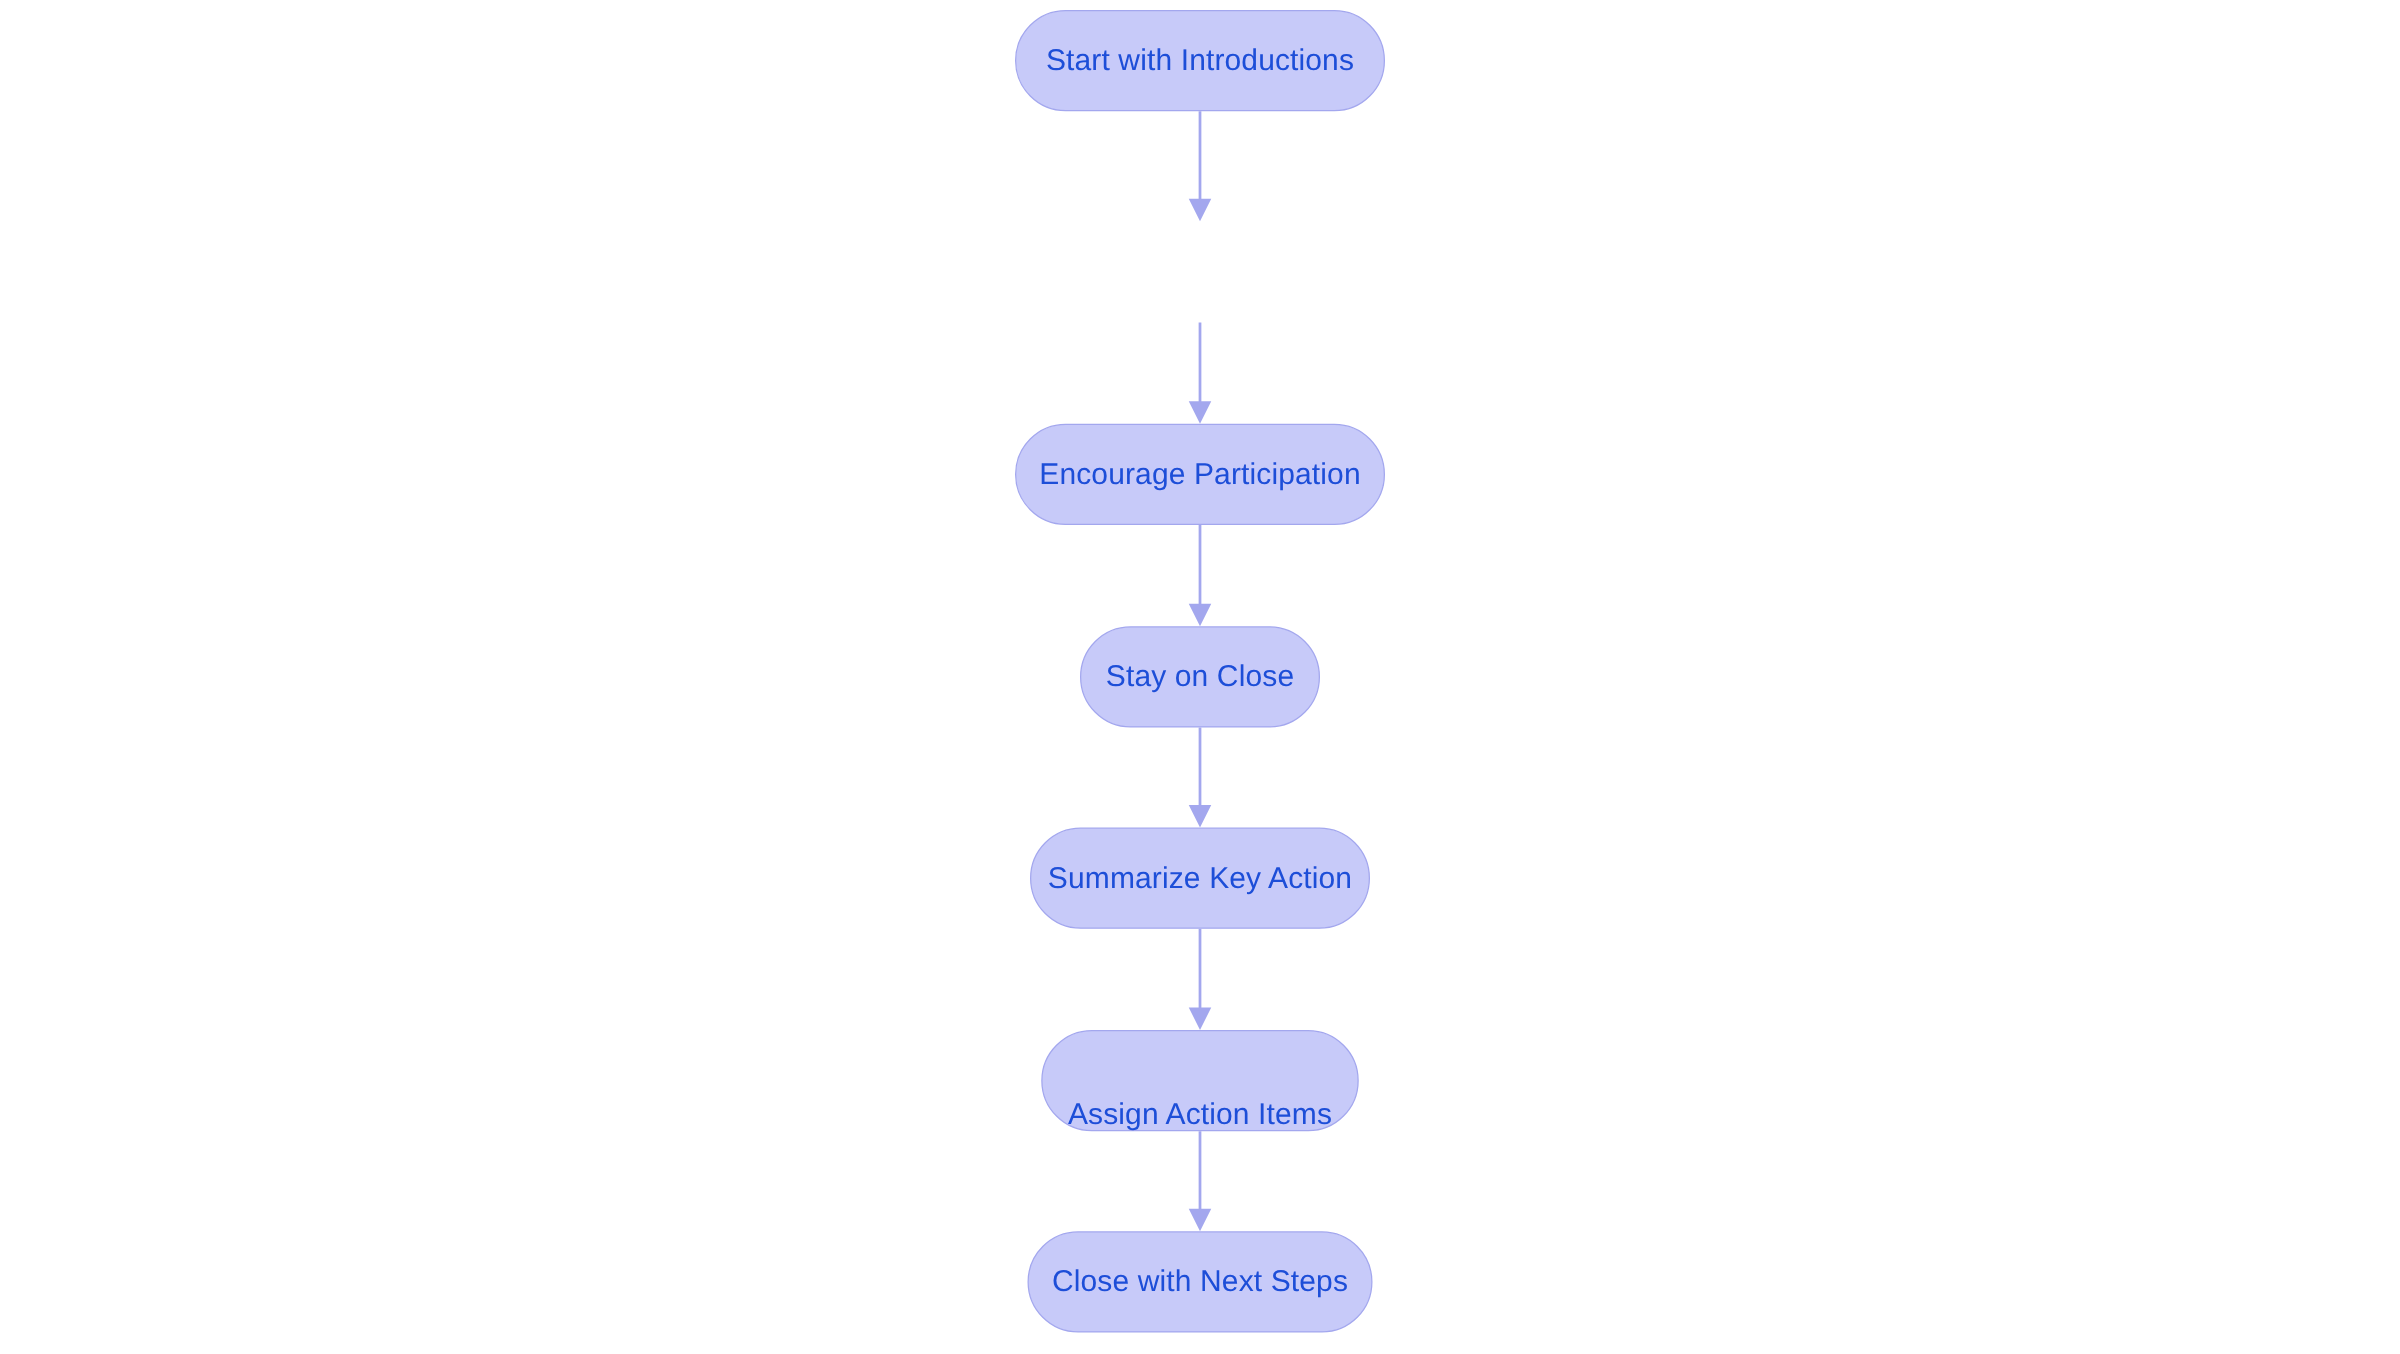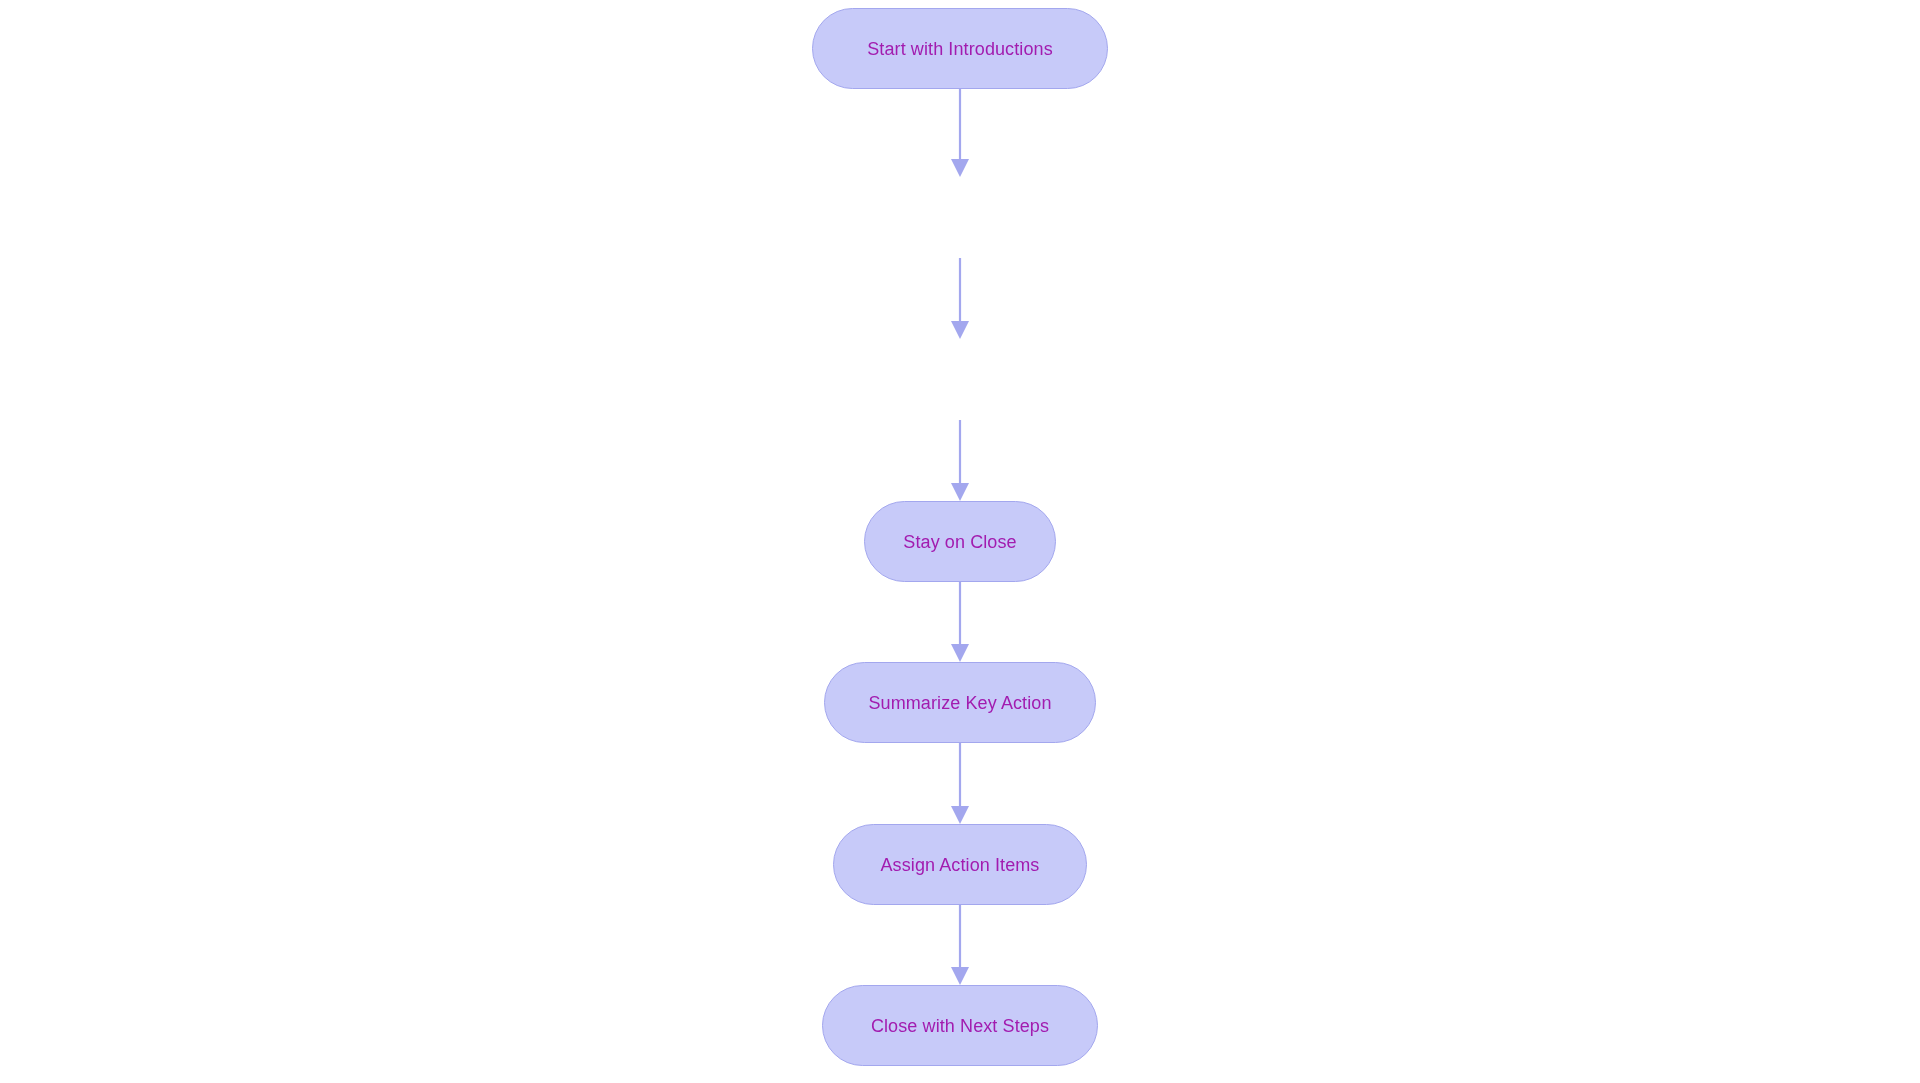--- a/index.html
+++ b/index.html
@@ -27,23 +27,23 @@
     border-radius: 41px;
     background: #c7caf9;
     border: 1.6px solid #a3a7ee;
     display: flex;
     align-items: center;
     justify-content: center;
     white-space: nowrap;
   }
   .flow-node-label {
     font-family: "Liberation Sans", "DejaVu Sans", sans-serif;
-    font-size: 18px;
+    font-size: 24px;
     font-weight: 400;
-    color: #a21caf;
+    color: #1d4ed8;
     letter-spacing: 0.1px;
     line-height: 1;
     user-select: none;
   }
   .flow-connector {
     position: absolute;
     width: 26px;
     pointer-events: none;
   }
   .flow-connector svg {
@@ -96,30 +96,33 @@
       <line x1="13" y1="0" x2="13" y2="64" stroke="#a3a7ee" stroke-width="2.2"></line>
       <polygon points="4,62 22,62 13,80" fill="#a3a7ee"></polygon>
     </svg>
   </div>
 
   <div class="flow-node" style="left:812px; top:8px; width:296px;">
     <span class="flow-node-label">Start with Introductions</span>
   </div>
 
 
+  <div class="flow-node" style="left:812px; top:339px; width:296px;">
+    <span class="flow-node-label">Encourage Participation</span>
+  </div>
 
   <div class="flow-node" style="left:864px; top:501px; width:192px;">
     <span class="flow-node-label">Stay on Close</span>
   </div>
 
   <div class="flow-node" style="left:824px; top:662px; width:272px;">
     <span class="flow-node-label">Summarize Key Action</span>
   </div>
 
-  <div class="flow-node" style="left:833px; top:824px; width:254px;">
+  <div class="flow-node" style="left:833px; top:824px; width:254px;align-items:flex-end;">
     <span class="flow-node-label">Assign Action Items</span>
   </div>
 
   <div class="flow-node" style="left:822px; top:985px; width:276px;">
     <span class="flow-node-label">Close with Next Steps</span>
   </div>
 
 </div>
 
 </body></html>

